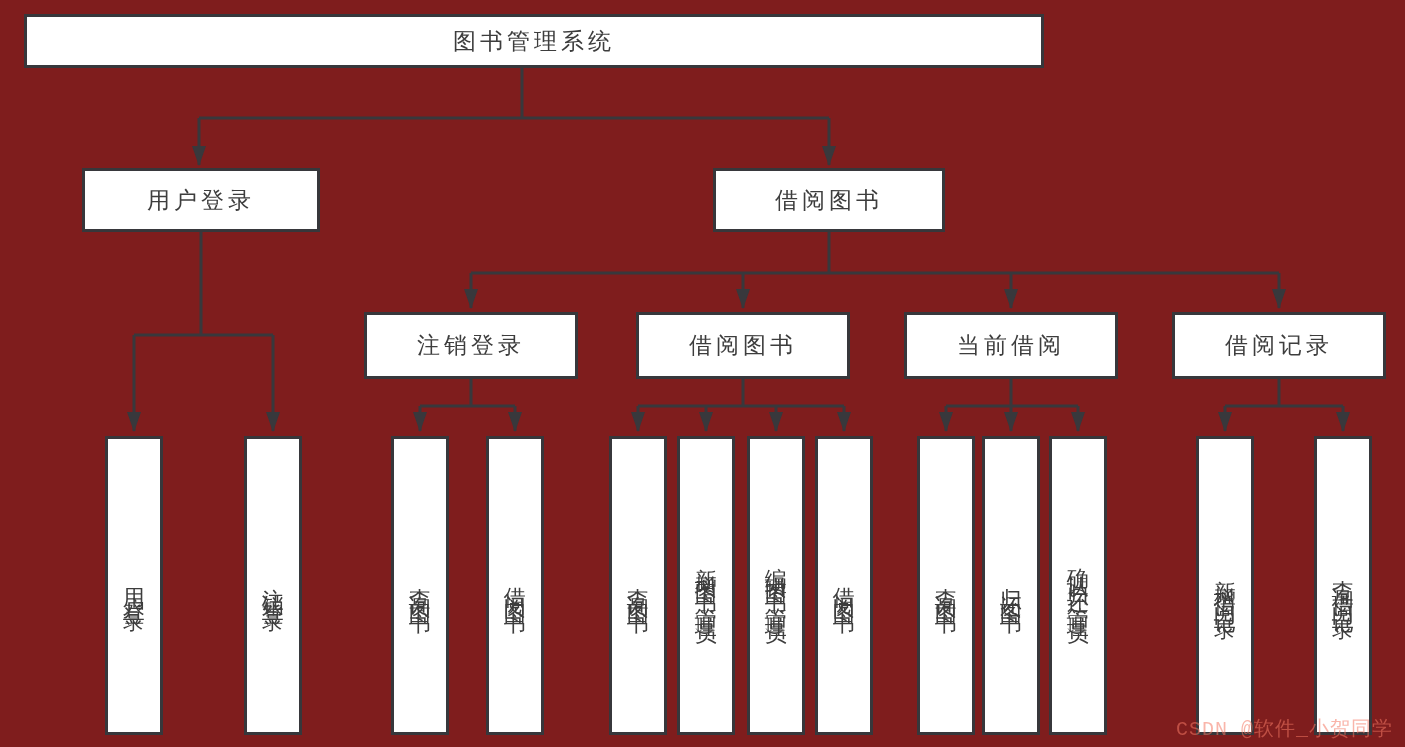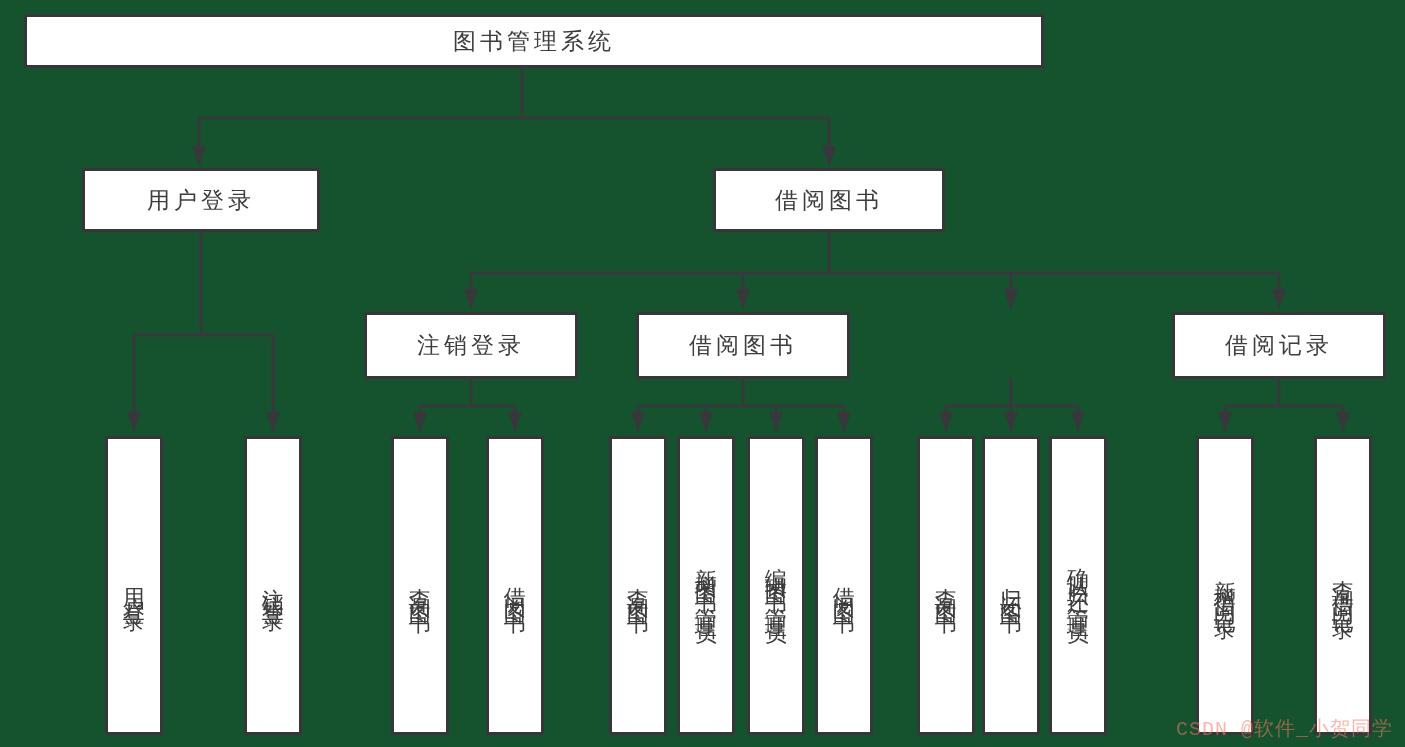--- a/index.html
+++ b/index.html
@@ -1,17 +1,17 @@
 <!DOCTYPE html>
 <html><head>
 <meta charset="utf-8">
 <style>
   html,body{margin:0;padding:0;background:#ffffff;}
   .canvas{
-    position:relative;width:1405px;height:747px;background:#14532d;overflow:hidden;
+    position:relative;width:1405px;height:747px;background:#7f1d1d;overflow:hidden;
     font-family:"Liberation Sans","DejaVu Sans",sans-serif;
     text-align:center;
   }
   .connectors{position:absolute;left:0;top:0;z-index:1;}
   .ln{stroke:#38383c;stroke-width:3;fill:none;}
   .box{
     position:absolute;z-index:2;background:#ffffff;border:3px solid #37373b;
     box-sizing:border-box;display:flex;align-items:center;justify-content:center;
     color:#3d3d3d;
   }
@@ -76,20 +76,23 @@
   <div class="box h" style="left:713px;top:168px;width:232px;height:64px">
     <span>借阅图书</span>
   </div>
 
   <div class="box h" style="left:364px;top:312px;width:214px;height:67px">
     <span>注销登录</span>
   </div>
   <div class="box h" style="left:636px;top:312px;width:214px;height:67px">
     <span>借阅图书</span>
   </div>
+  <div class="box h" style="left:904px;top:312px;width:214px;height:67px">
+    <span>当前借阅</span>
+  </div>
   <div class="box h" style="left:1172px;top:312px;width:214px;height:67px">
     <span>借阅记录</span>
   </div>
 
   <div class="box v" style="left:105px;top:436px;width:58px;height:299px">
     <span>用户登录</span>
   </div>
   <div class="box v" style="left:244px;top:436px;width:58px;height:299px">
     <span>注销登录</span>
   </div>

